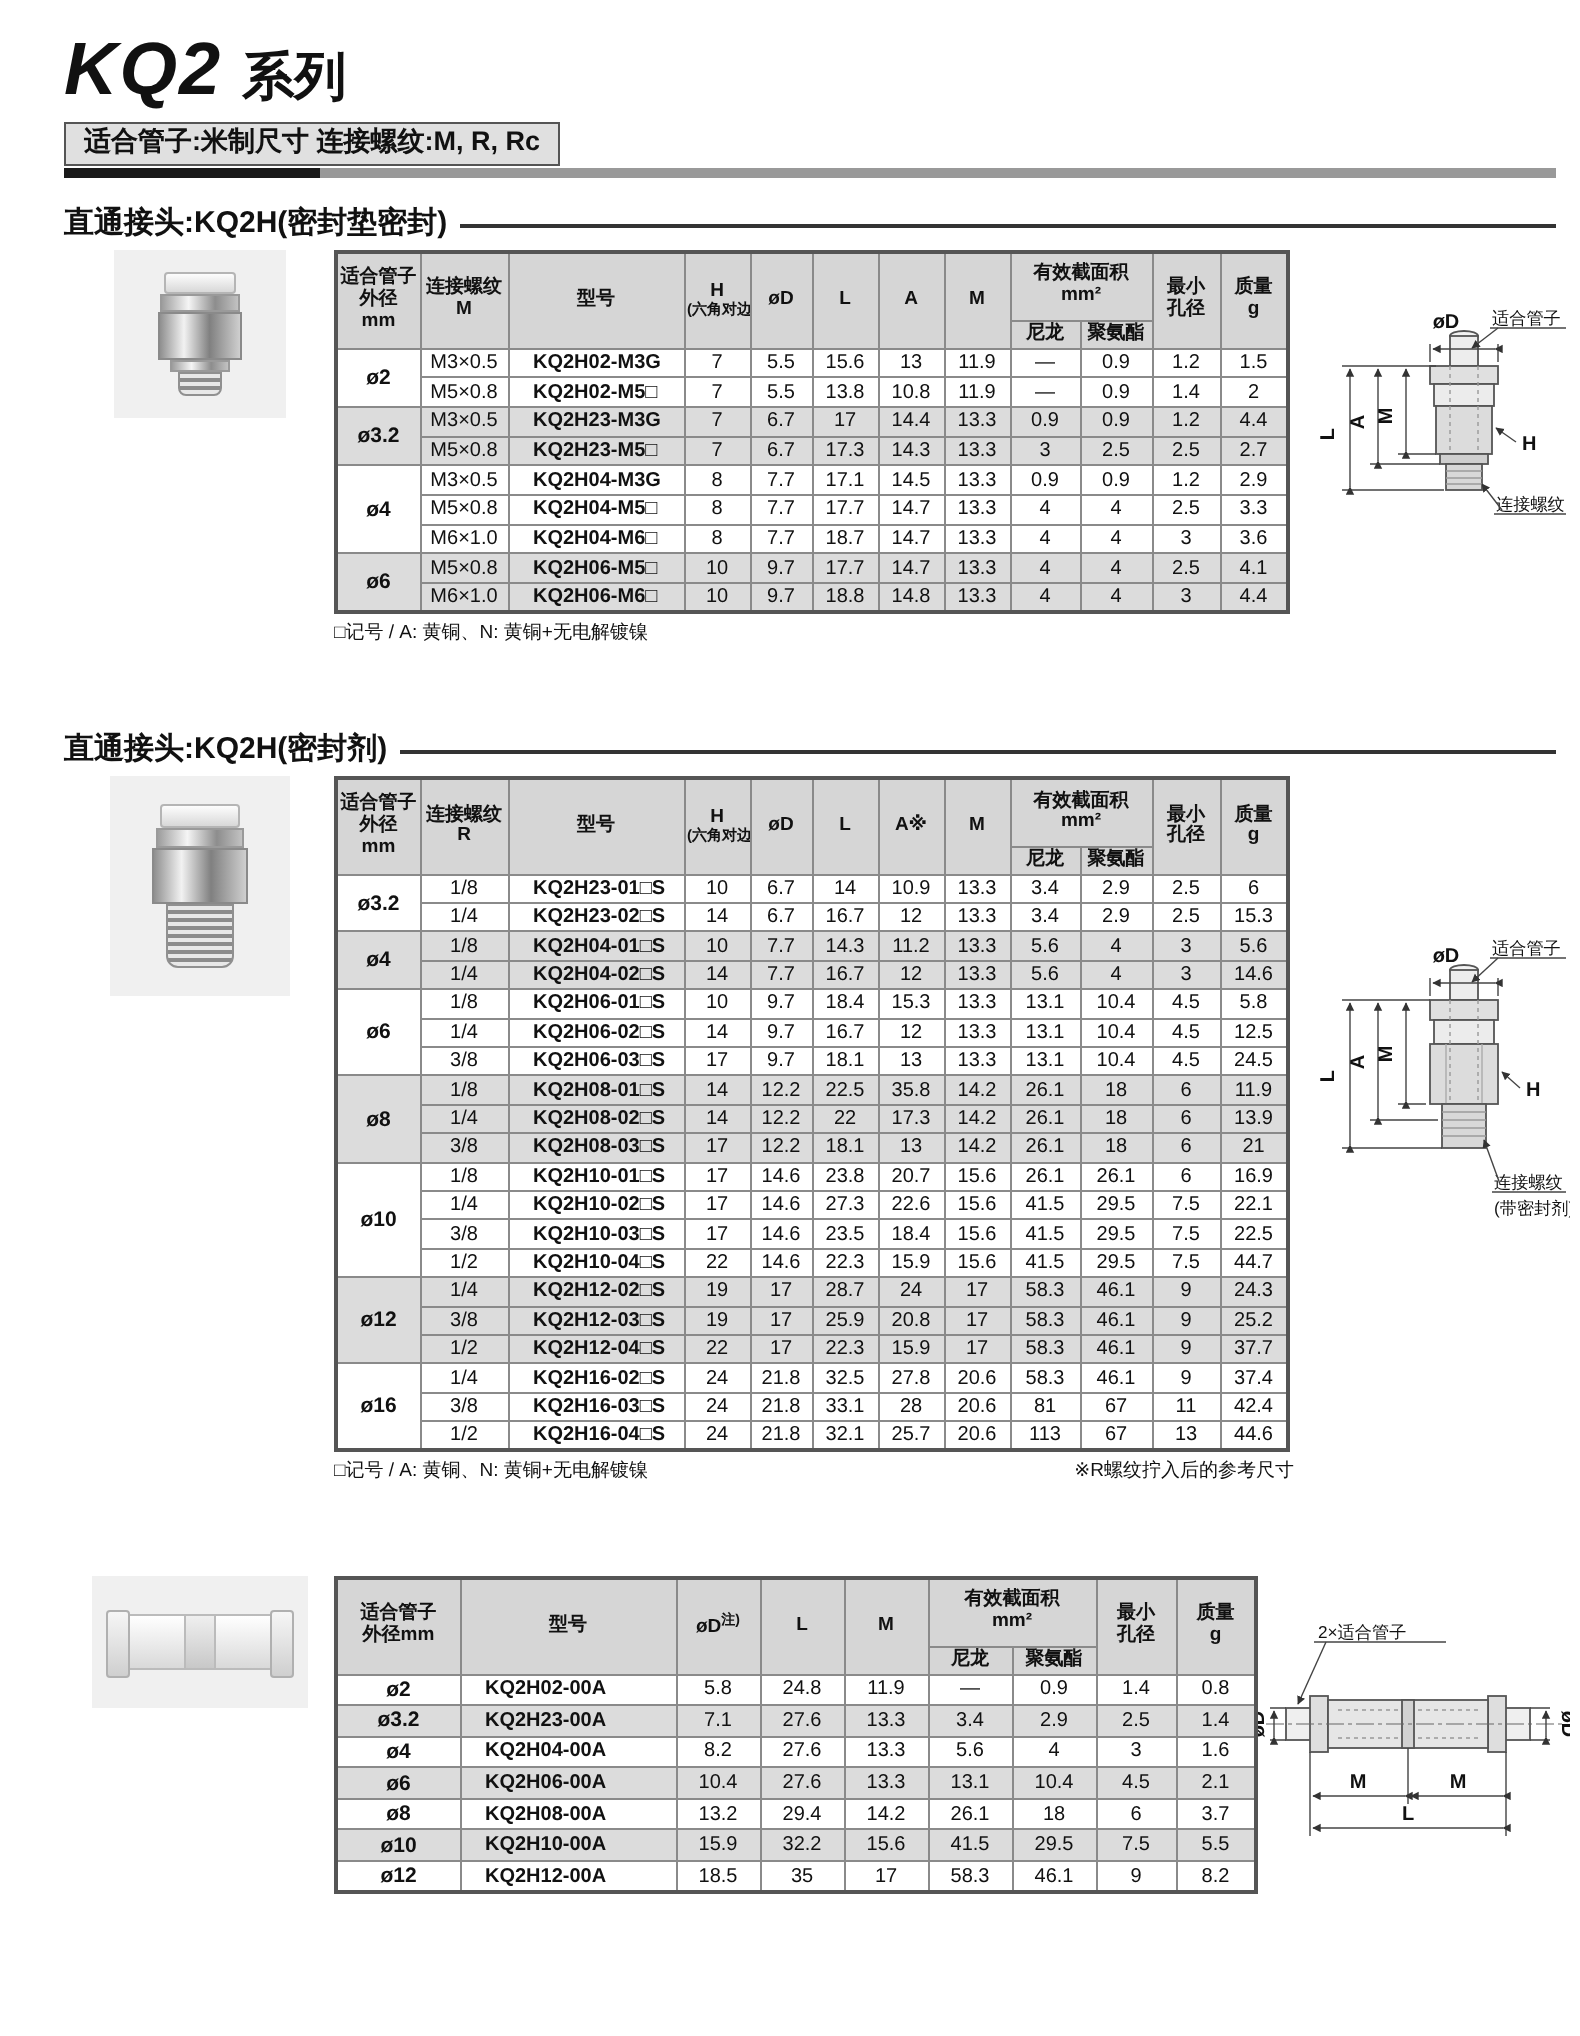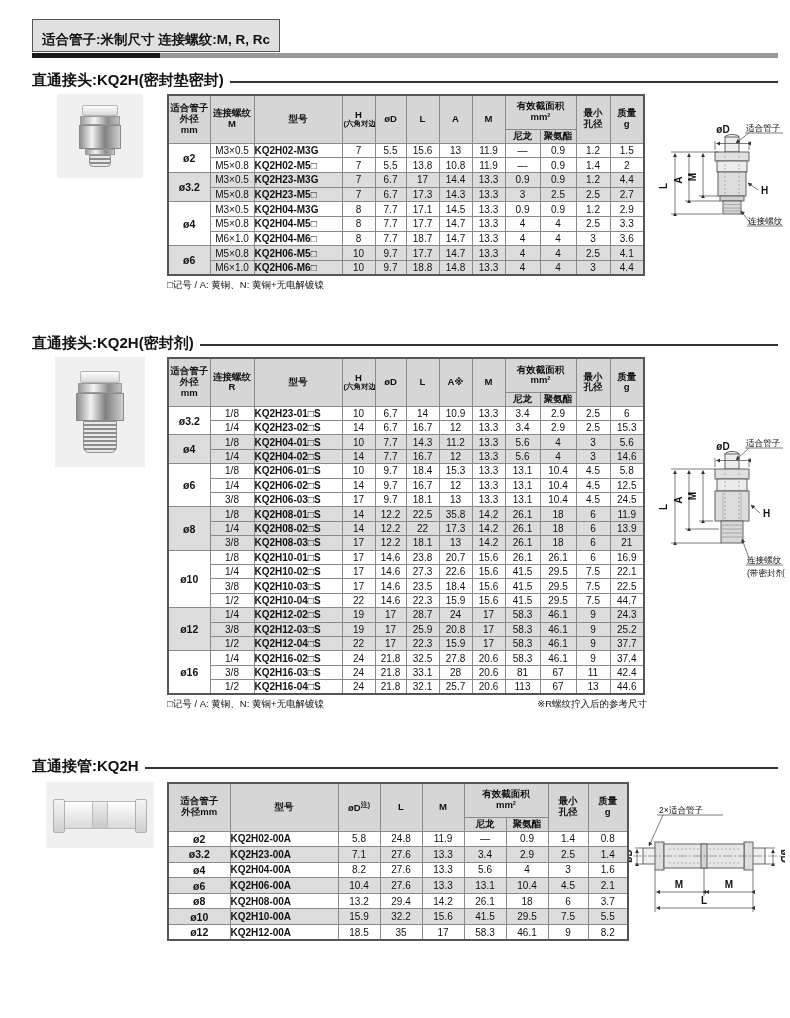--- a/index.html
+++ b/index.html
@@ -10,21 +10,21 @@
     overflow:hidden; position:relative;
   }
   .page { padding:14px 12px 0 32px; }
 
   
   .title-row { display:flex; align-items:baseline; gap:10px; }
   .title-series { font-size:37px; font-weight:bold; font-style:italic; letter-spacing:1px; }
   .title-suffix { font-size:26px; font-weight:bold; }
   .subtitle-box {
     display:inline-block; margin-top:5px; border:1px solid #555;
-    background:#e0e0e0; padding:11px 9px 2px; font-size:13.5px; font-weight:bold;
+    background:#e0e0e0; padding:0 9px 2px; font-size:13.5px; font-weight:bold;
   }
 
   
   .dim-heading { margin-top:27px; font-size:17px; font-weight:bold; padding-bottom:2px; }
   .dim-bar { height:5px; margin-top:1px;
     background:linear-gradient(90deg,#1a1a1a 0 128px,#999 128px); }
 
   
   .section { margin-top:13px; }
   .section-title-row { display:flex; align-items:center; }
@@ -51,21 +51,21 @@
     border:1px solid #8a8a8a; text-align:center; vertical-align:middle;
     padding:0 1px; overflow:hidden; white-space:nowrap;
   }
   table.spec th { background:#d6d6d6; font-weight:bold; font-size:9.5px; line-height:1.15; }
   table.spec thead tr:first-child th { height:34px; }
   table.spec thead tr:last-child th { height:14px;margin-top:18px; }
   .t1 tbody tr { height:14.7px; }
   .t2 tbody tr { height:14.4px; }
   .t3 tbody tr { height:15.6px; }
   table.spec td.size  { font-weight:bold; font-size:10.5px; }
-  table.spec td.model { font-weight:bold; text-align:left; padding-left:0; }
+  table.spec td.model { font-weight:bold; text-align:left; padding-left:12px; }
   table.spec tr.shaded td { background:#dcdcdc; }
   table.spec tr.group-first td { border-top:1.5px solid #555; }
   .pre { white-space:pre-line !important; }
   .hsub { font-size:7.5px; font-weight:bold; margin-top:-1px; }
   sup.note { font-size:7px; vertical-align:super; }
 
   .footnote-row { display:flex; margin-left:135px; font-size:9.5px; margin-top:3px; }
   .footnote-row .fn-left { flex:1; }
   .footnote-row .fn-right { text-align:right; }
 
@@ -76,20 +76,24 @@
   .thin { stroke:#444; stroke-width:0.7; fill:none; }
   .part { stroke:#555; stroke-width:0.9; }
   .dash { stroke:#999; stroke-width:0.7; stroke-dasharray:2 2; fill:none; }
 </style>
 </head>
 <body>
 
 <div class="page">
 
   
+  <div class="title-row">
+    <span class="title-series">KQ2</span>
+    <span class="title-suffix">系列</span>
+  </div>
   <div class="subtitle-box">适合管子:米制尺寸  连接螺纹:M, R, Rc</div>
 
   <div class="dim-bar"></div>
 
   
   <div class="section">
     <div class="section-title-row">
       <span class="section-title">直通接头:KQ2H(密封垫密封)</span>
       <span class="section-line"></span>
     </div>
@@ -691,24 +695,20 @@
       </div>
     </div>
     <div class="footnote-row" style="width:480px;">
       <span class="fn-left">□记号 / A: 黄铜、N: 黄铜+无电解镀镍</span>
       <span class="fn-right">※R螺纹拧入后的参考尺寸</span>
     </div>
   </div>
 
   
   <div class="section" style="margin-top:46px;">
-    <div class="section-title-row">
-      <span class="section-title">直通接管:KQ2H</span>
-      <span class="section-line"></span>
-    </div>
     <div class="section-body" style="margin-top:6px;">
       <div class="photo-col">
         <div class="photo-box" style="width:108px;height:66px;justify-content:center;">
           <div class="u-body" style="width:88px;height:28px;">
             <div class="u-cap" style="left:-4px;"></div>
             <div class="u-cap" style="right:-4px;"></div>
             <div class="u-band"></div>
           </div>
         </div>
       </div>

